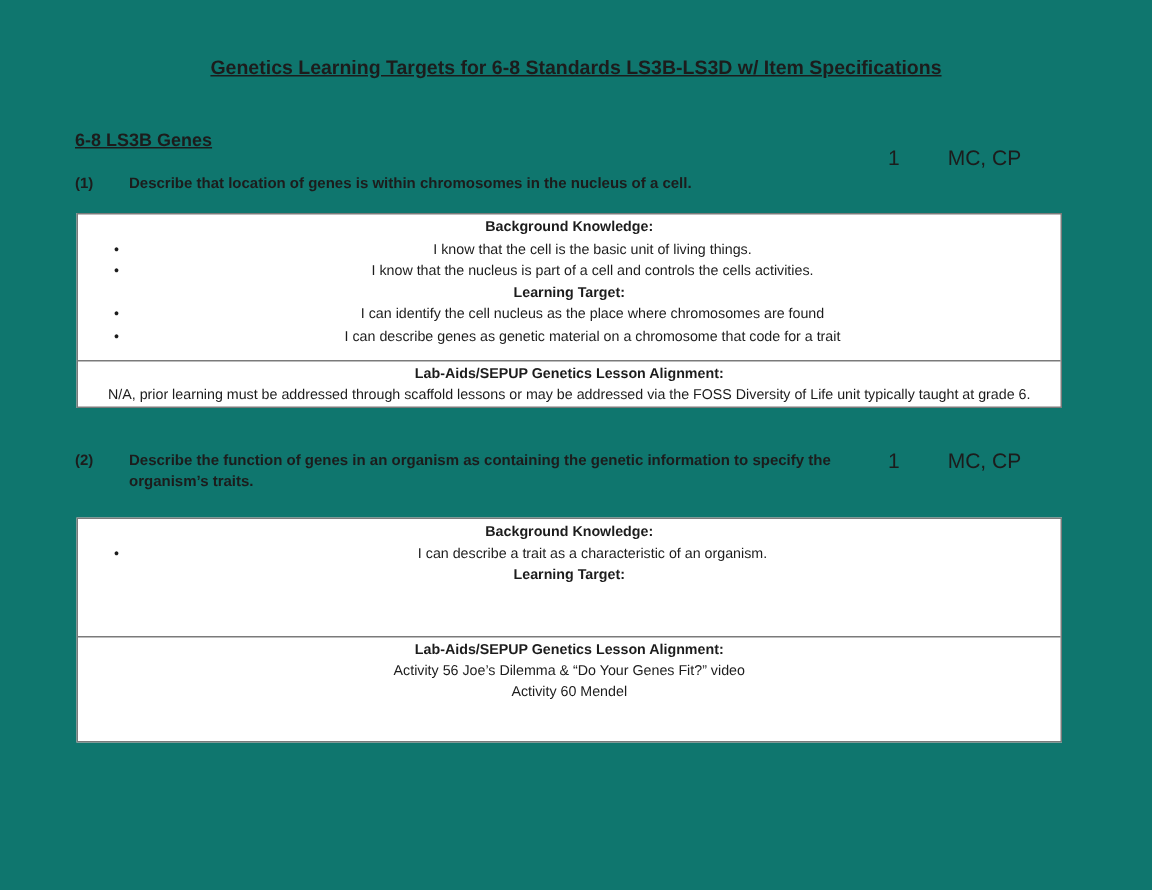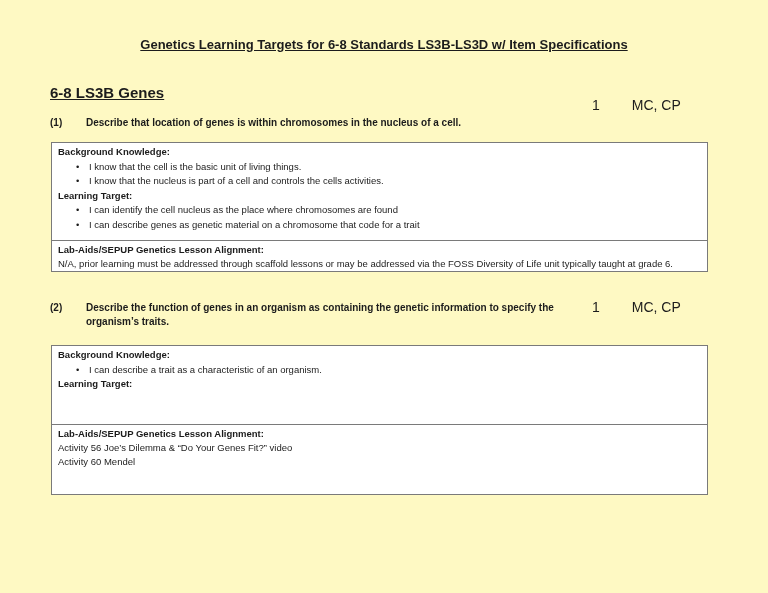--- a/index.html
+++ b/index.html
@@ -1,41 +1,41 @@
 <!DOCTYPE html>
 <html><head>
 <meta charset="utf-8">
 <style>
   * { margin: 0; padding: 0; box-sizing: border-box; }
   html, body { background: #ffffff; }
   .page {
     position: relative;
     width: 768px;
     height: 593px;
-    background: #fef9c3;
+    background: #0f766e;
     font-family: "Liberation Sans", sans-serif;
     color: #1c1c1c;
     overflow: hidden;
   }
   .doc-title {
     position: absolute;
     top: 37px;
     left: 0;
     width: 768px;
     text-align: center;
     font-size: 13px;
     font-weight: bold;
     text-decoration: underline;
     line-height: 16px;
   }
   .section-heading {
     position: absolute;
     top: 86px;
     left: 50px;
-    font-size: 15px;
+    font-size: 12px;
     font-weight: bold;
     text-decoration: underline;
     line-height: 14px;
   }
   .meta-row {
     position: absolute;
     left: 592px;
     font-size: 14px;
     line-height: 11px;
     white-space: nowrap;
@@ -60,20 +60,21 @@
     border: 1px solid #7a7a7a;
     background: #ffffff;
     font-size: 9.5px;
   }
   .box-1 { top: 142px; height: 130px; }
   .box-2 { top: 345px; height: 150px; }
   .box-cell {
     padding: 2px 6px 0 6px;
     line-height: 14.6px;
     overflow: hidden;
+    text-align: center;
   }
   .box-1 .cell-knowledge { height: 97px; }
   .box-1 .cell-alignment { height: 31px; }
   .box-2 .cell-knowledge { height: 78px; }
   .box-2 .cell-alignment { height: 70px; }
   .cell-alignment {
     border-top: 1px solid #7a7a7a;
     line-height: 13.8px;
   }
   .cell-label { font-weight: bold; }

